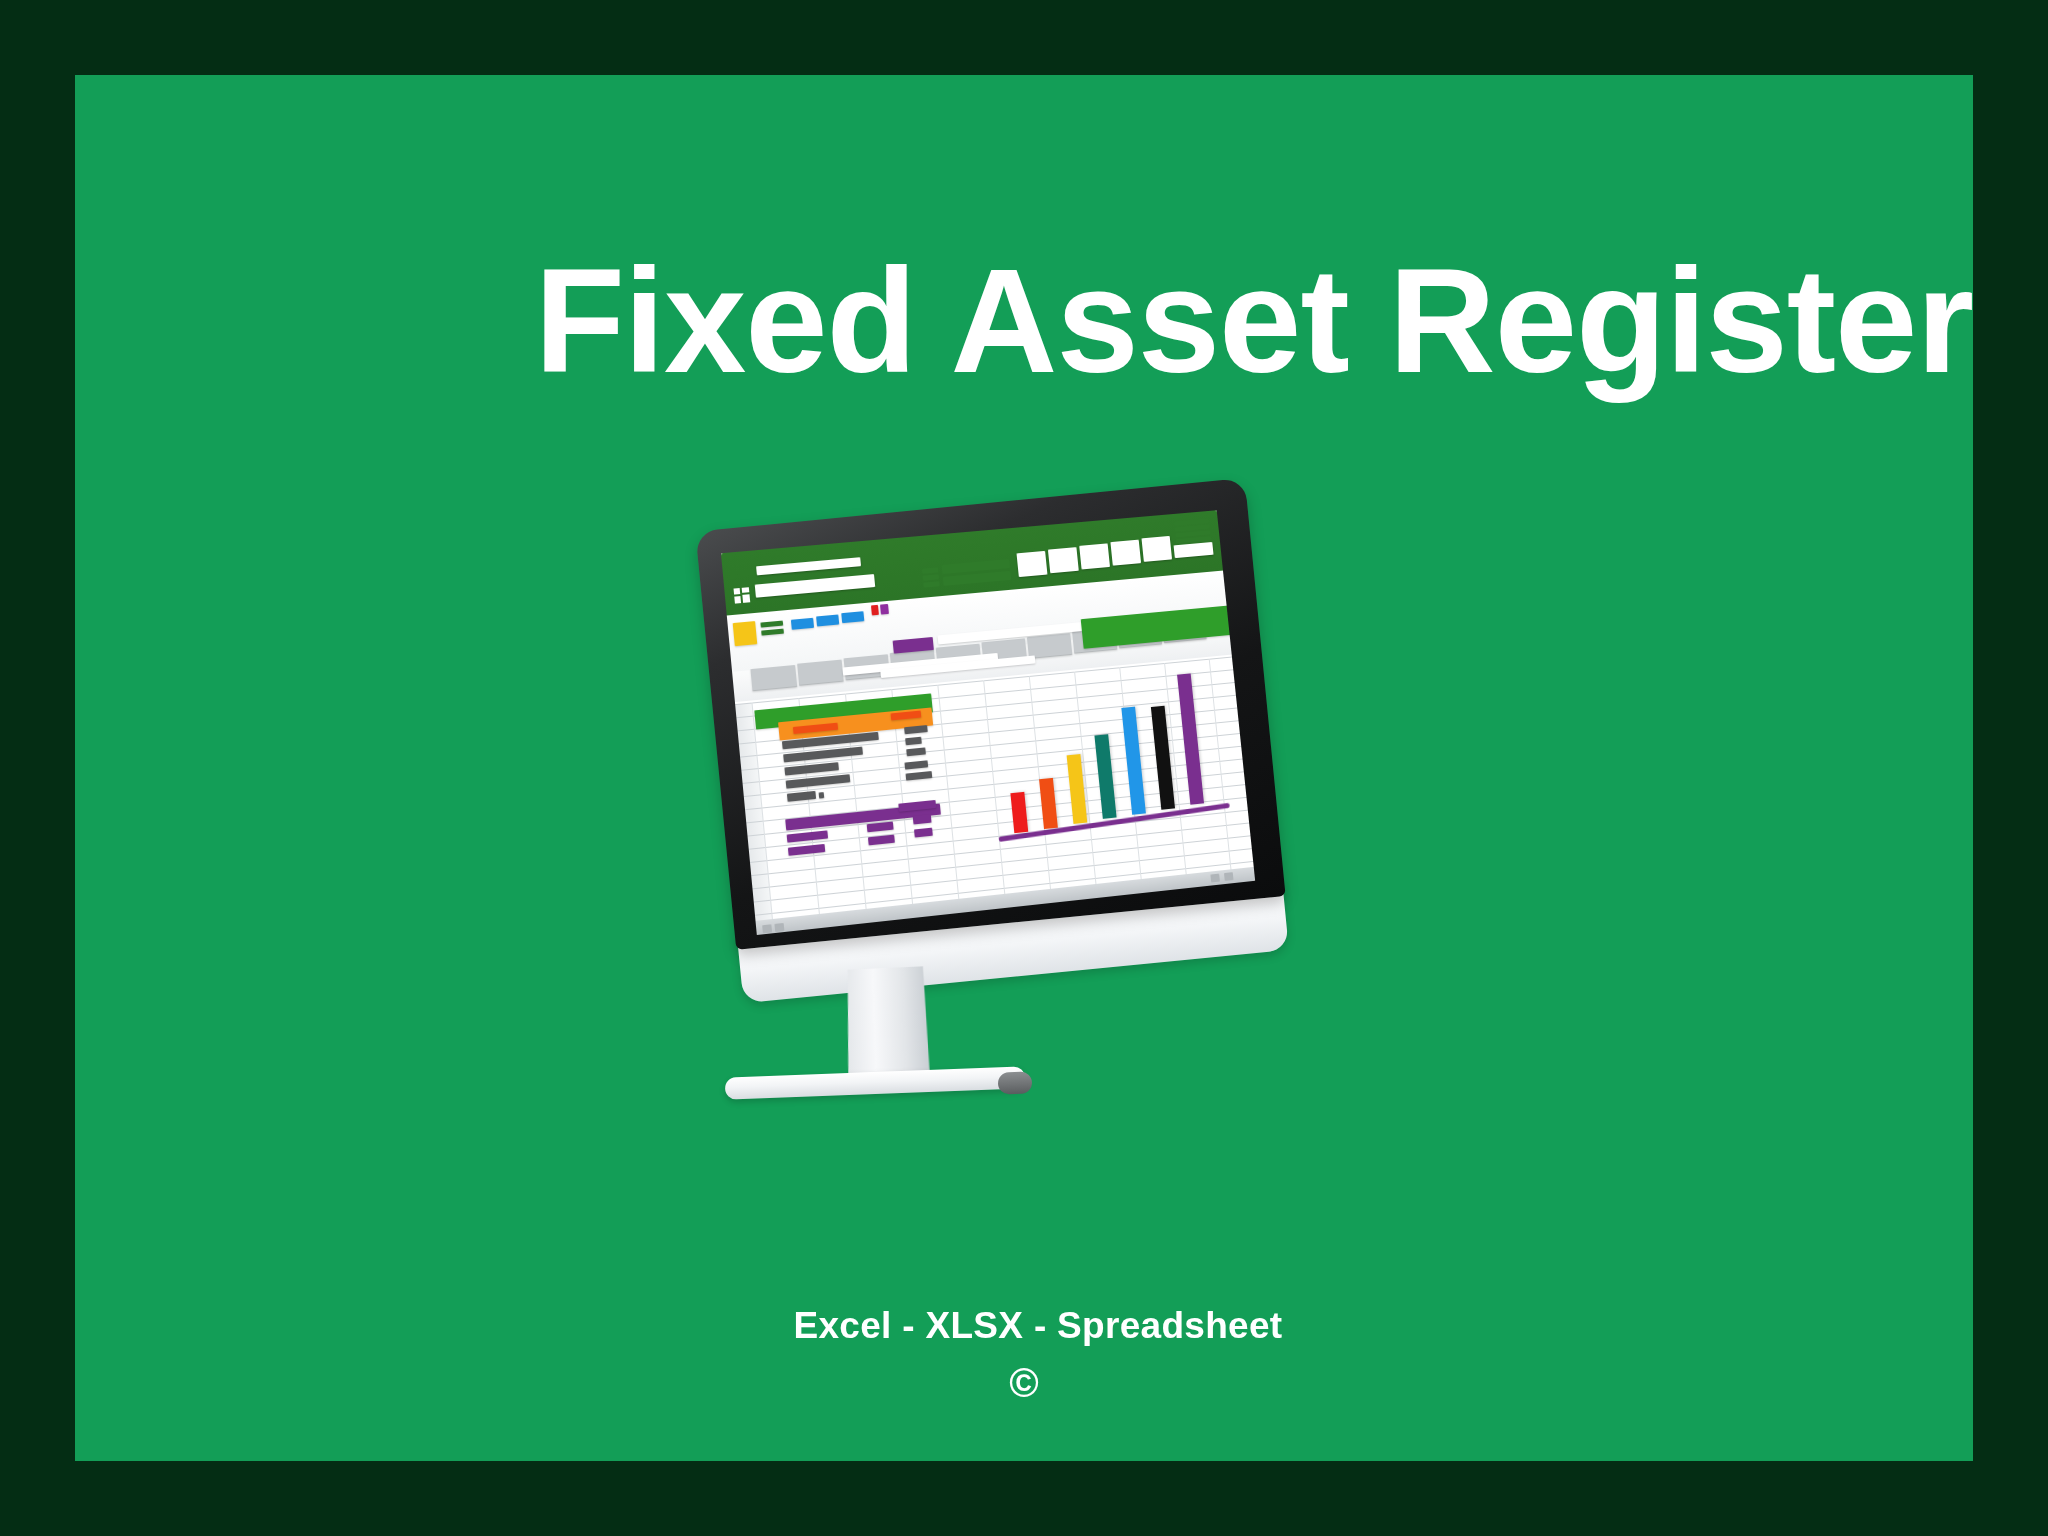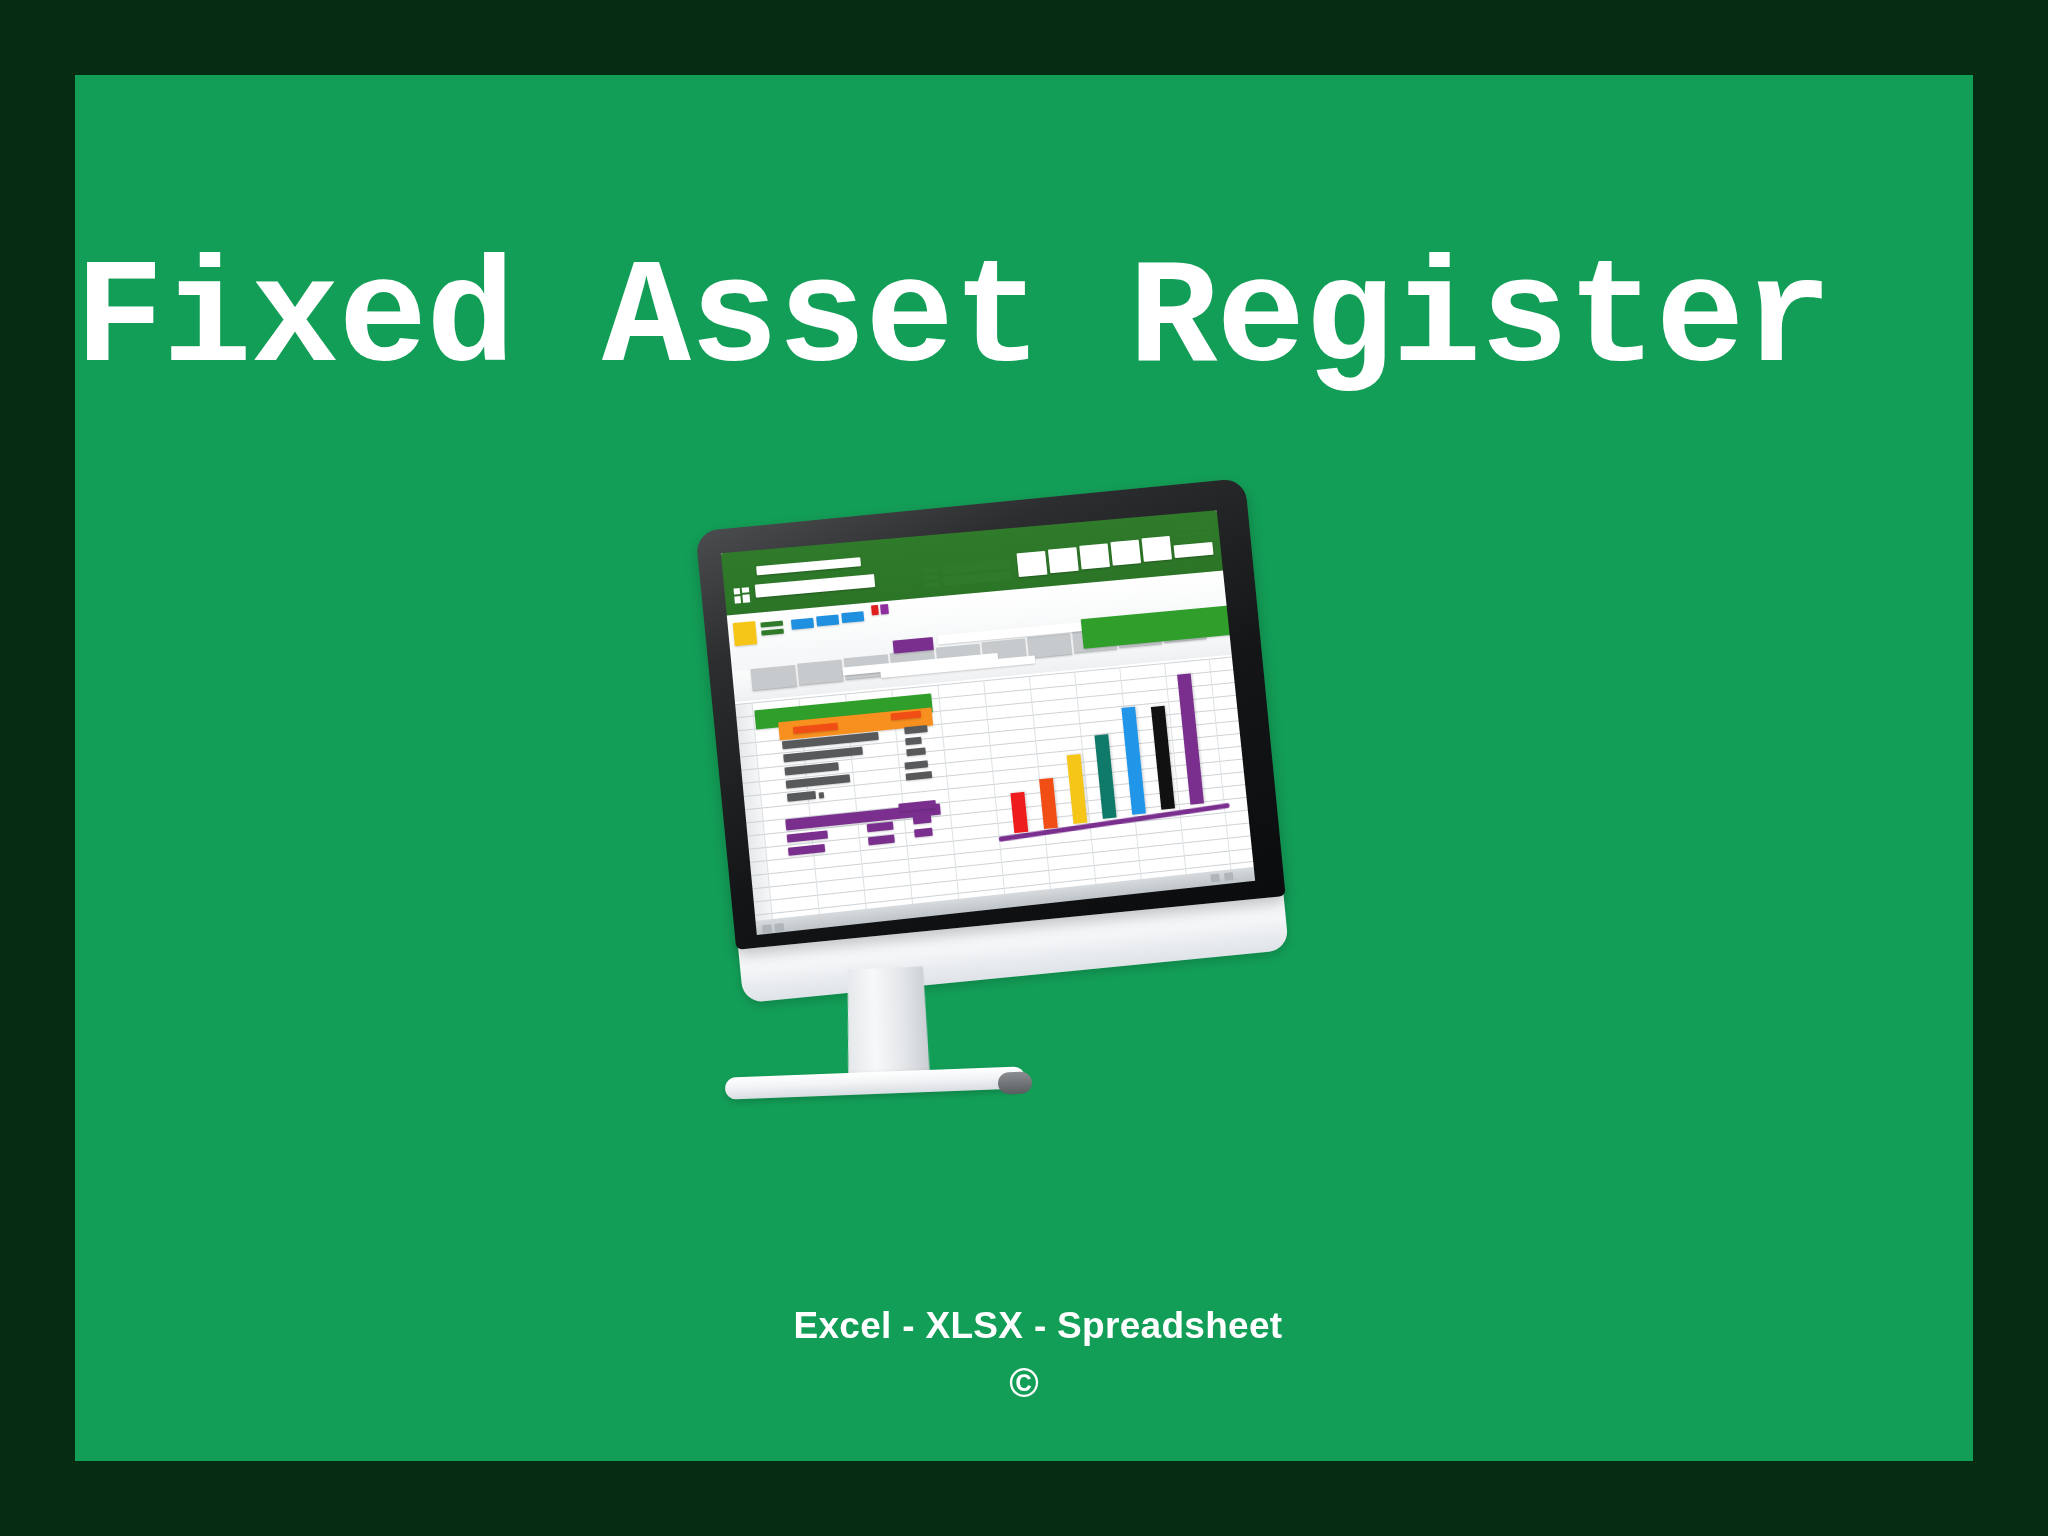--- a/index.html
+++ b/index.html
@@ -15,28 +15,27 @@
   }
   #panel{
     position:absolute;left:75px;top:75px;width:1898px;height:1386px;
     background:#139e57;
     overflow:hidden;
   }
 
   
   #title{
     position:absolute;left:0;top:168px;width:1898px;
-    text-align:left;
+    text-align:right;
     color:#ffffff;
     font-size:148px;
     font-weight:bold;
     letter-spacing:-1px;
     line-height:1.05;
     white-space:nowrap;
-    font-family:Liberation Mono, monospace;
   }
 
   
   #caption-block{
     position:absolute;left:0;top:1228px;width:1898px;text-align:center;
   }
   #caption{
     color:#ffffff;font-size:37px;font-weight:bold;letter-spacing:0.3px;
     line-height:1.25;
     margin-left:28px;

